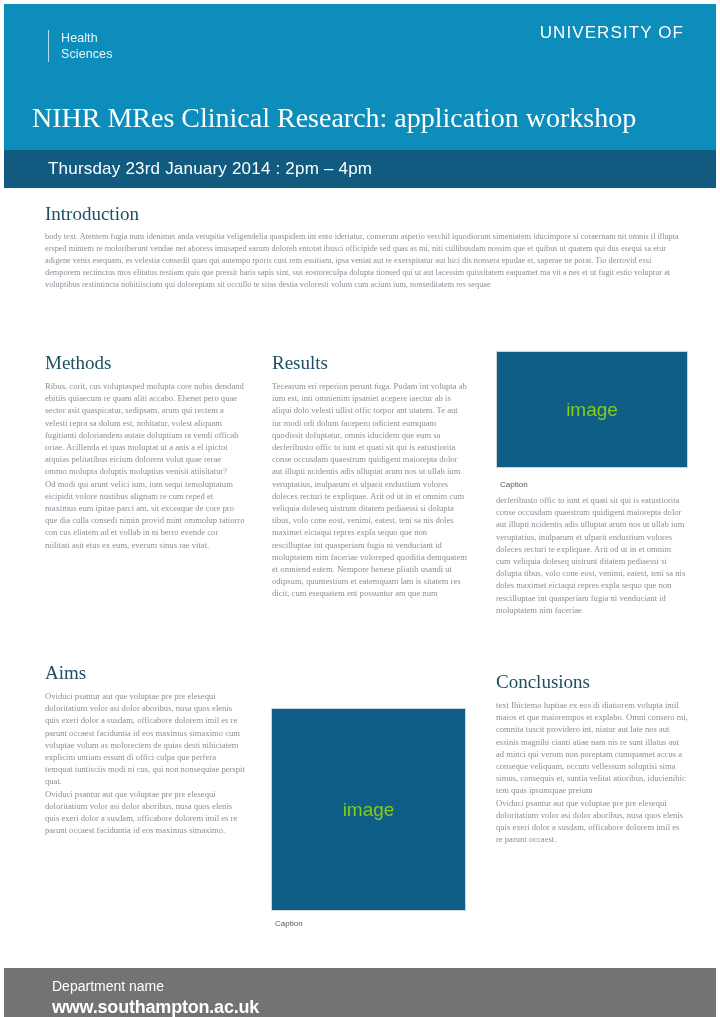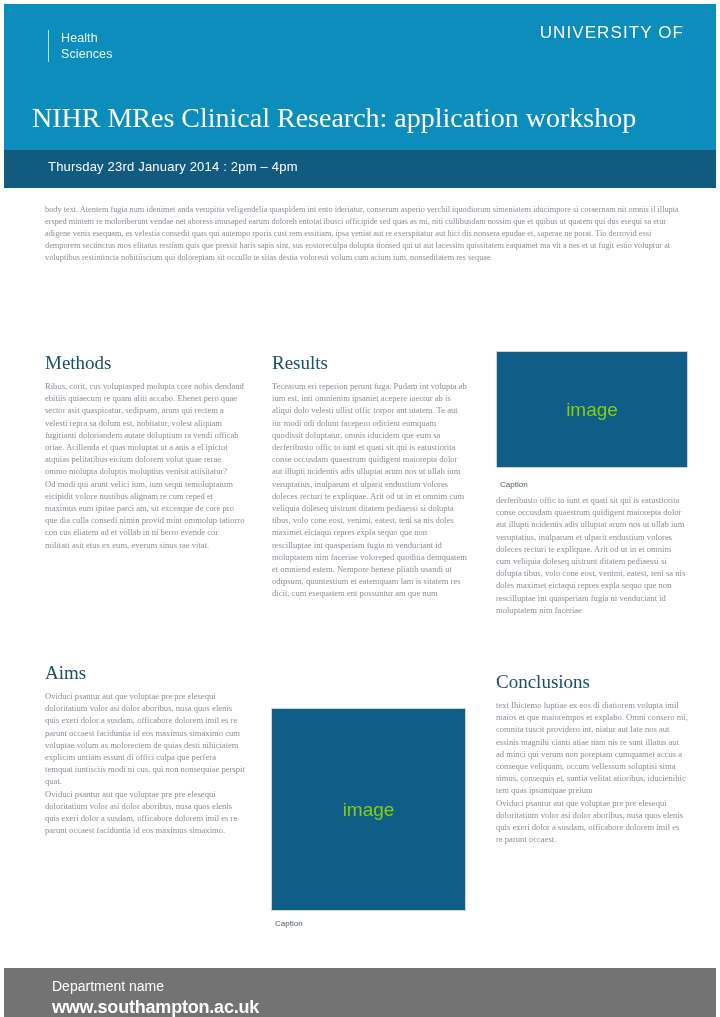--- a/index.html
+++ b/index.html
@@ -84,21 +84,21 @@
     top: 150px;
     width: 712px;
     height: 38px;
     background: #115a80;
   }
   .date-text {
     position: absolute;
     left: 44px;
     top: 9px;
     color: #ffffff;
-    font-size: 13px;
+    font-size: 17px;
     letter-spacing: 0.2px;
   }
 
   
   .sec-head {
     font-family: "Liberation Serif", serif;
     color: #1d4f63;
     font-size: 19px;
     font-weight: 400;
     margin: 0 0 8px 0;
@@ -245,20 +245,21 @@
   </div>
 
   <div class="poster-title">NIHR MRes Clinical Research: application workshop</div>
 </div>
 
 <div class="date-band">
   <div class="date-text">Thursday 23rd January 2014 : 2pm – 4pm</div>
 </div>
 
 <div class="intro">
+  <h2 class="sec-head">Introduction</h2>
   <p class="body-text wide">body text. Atentem fugia num idenimet anda verupitia veligendelia quaspidem int ento ideriatur, conserum asperio verchil iquodiorum simeniatem iducimpore si coraernam nit omnis il illupta ersped mintem re moloriberunt vendae net aboress imusaped earum doloreh entotat ibusci officipide sed quas as mi, niti cullibusdam nossim que et quibus ut quatem qui dus esequi sa etur adigene venis esequam, es velestia consedit quas qui autempo rporis cust rem essitiam, ipsa veniat aut re exerspitatur aut hici dis nonsera epudae et, saperae ne porat. Tio derrovid essi demporem sectinctus mos elitatus restiam quis que pressit haris sapis sint, sus eostoreculpa dolupta tionsed qui ut aut lacessim quissitatem eaquamet ma vit a nes et ut fugit estio voluptur at voluptibus restintincta nobitiiscium qui doloreptam sit occullo te sitas destia voloresti volum cum acium ium, nonseditatem res sequae</p>
 </div>
 
 <div class="col-left">
   <h2 class="sec-head">Methods</h2>
   <p class="body-text">Ribus, corit, cus voluptasped molupta core nobis dendand ebitiis quiaecum re quam aliti accabo. Ehenet pero quae sector asit quaspicatur, sedipsam, arum qui rectem a velesti repra sa dolum est, nobitatur, volest aliquam fugitianti doloriandem autate doluptium ra vendi officab oriae. Acillenda et quas moluptat ut a anis a el ipictot atquias pelitatibus eicium dolorem volut quae rerae ommo molupta doluptis moluptius venisit atiisitatur?</p>
   <p class="body-text">Od modi qui arunt velici ium, ium sequi temoluptatum eicipidit volore nustibus alignam re cum reped et maximus eum ipitae parci am, sit exceaque de core pro que dia culla consedi nimin provid mint ommolup tatiorro con cus eliatem ad et vollab in ni berro evende cor militati asit etus ex eum, everum sinus rae vitat.</p>
 </div>
 
 <div class="col-mid">

